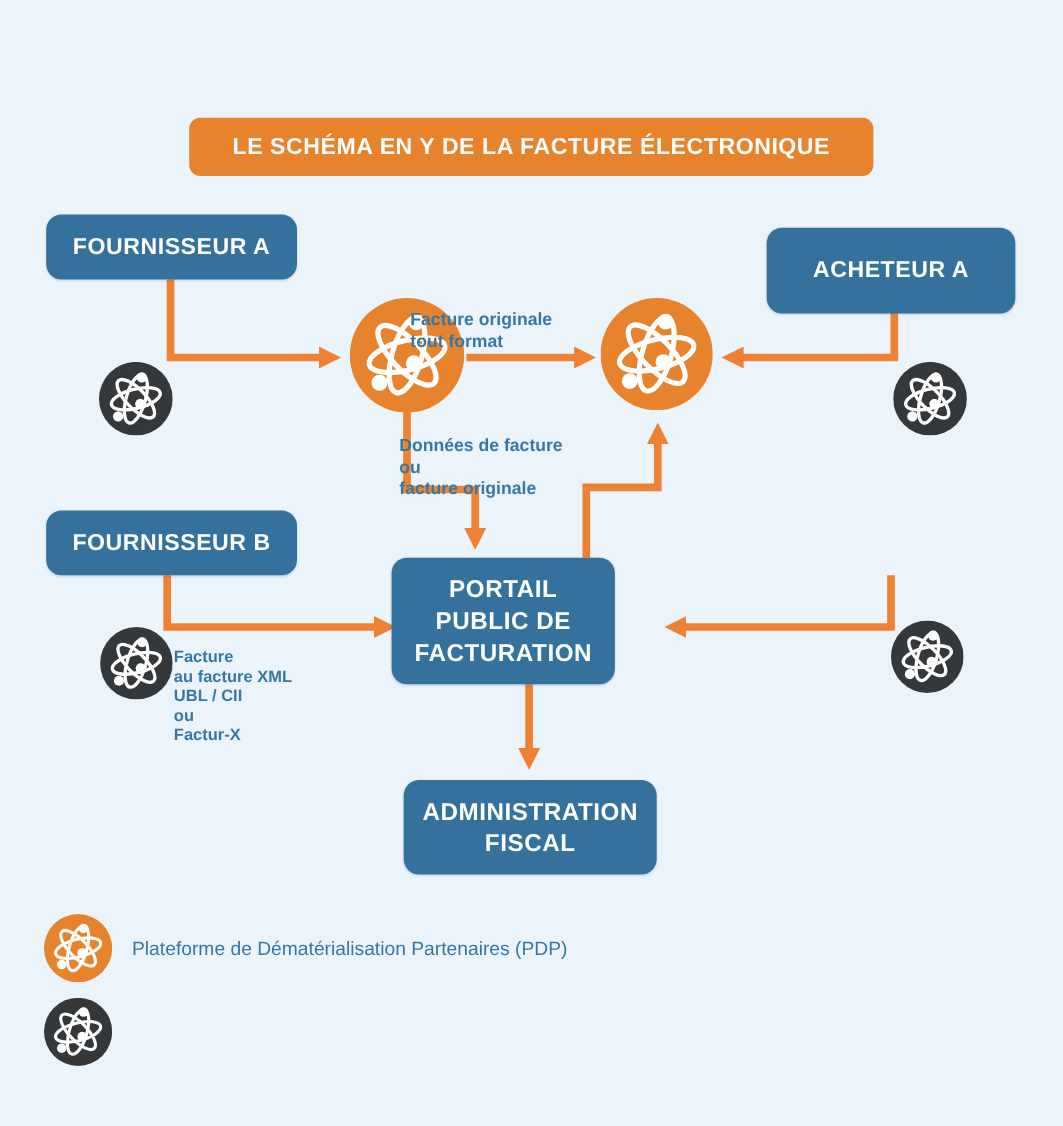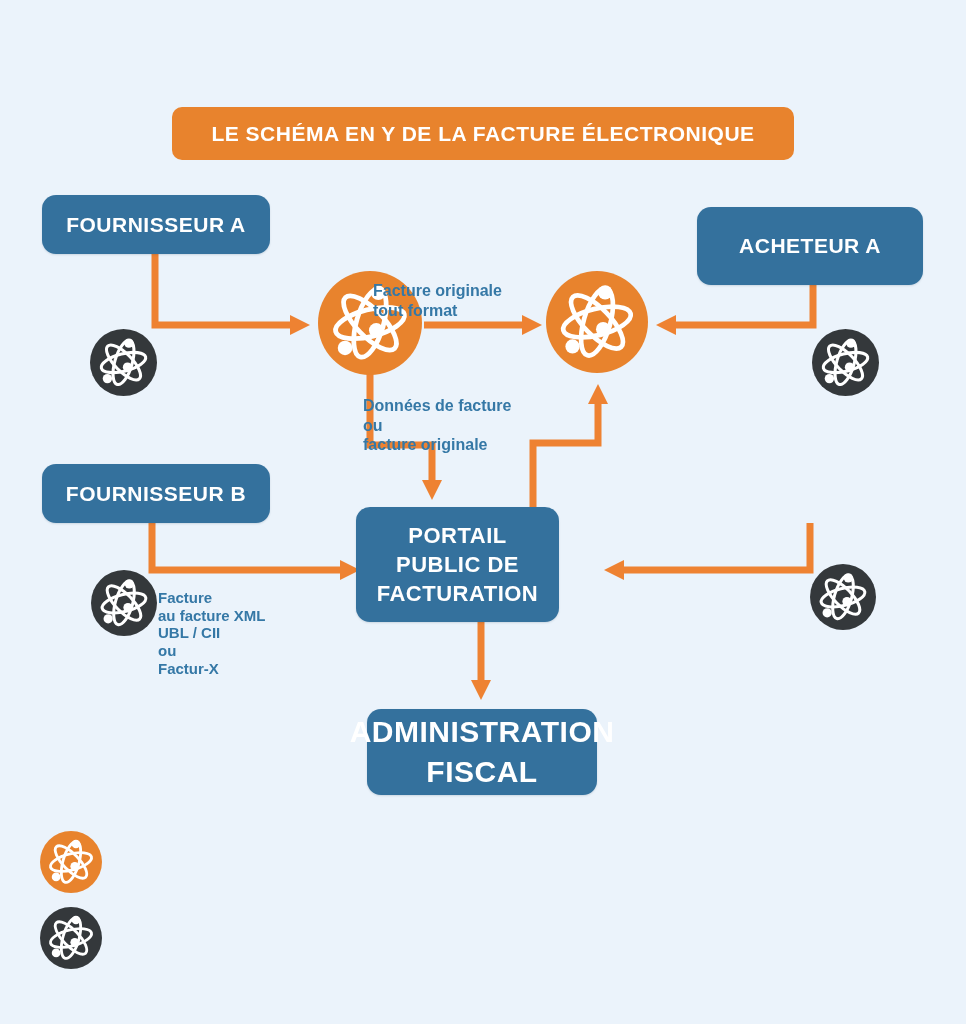--- a/index.html
+++ b/index.html
@@ -21,21 +21,21 @@
     display:flex;align-items:center;justify-content:center;text-align:center;
     color:#fff;font-weight:bold;font-size:21px;letter-spacing:.5px;line-height:1.32;
     box-shadow:0 1px 2px rgba(30,60,90,.15);
   }
   .prelines{white-space:pre-line;}
   .node.fa{left:42px;top:195px;width:228px;height:59px;}
   .node.aa{left:697px;top:207px;width:226px;height:78px;}
   .node.fb{left:42px;top:464px;width:228px;height:59px;}
   .node.ab{left:697px;top:464px;width:226px;height:59px;}
   .node.portal{left:356px;top:507px;width:203px;height:115px;font-size:22px;}
-  .node.admin{left:367px;top:709px;width:230px;height:86px;font-size:30px;}
+  .node.admin{left:367px;top:709px;width:230px;height:86px;font-size:22px;}
 
   .flow-label{
     position:absolute;text-align:left;color:var(--label-blue);
     font-weight:bold;font-size:16px;line-height:1.22;
   }
   .flow-label.l1{left:373px;top:281px;width:220px;}
   .flow-label.l2{left:363px;top:386px;width:240px;margin-top:10px;}
   .flow-label.l3{left:158px;top:589px;width:200px;font-size:15px;line-height:1.18;}
 
   .atom{position:absolute;}
@@ -142,19 +142,20 @@
 facture originale</div>
   <div class="flow-label l3 prelines">Facture
 au facture XML
 UBL / CII
 ou
 Factur-X</div>
 
   <svg class="atom orange leg-pdp" viewBox="0 0 100 100">
       <use href="#atom-glyph"></use>
     </svg>
+  <div class="legend-label pdp">Plateforme de Dématérialisation Partenaires (PDP)</div>
 
   <svg class="atom dark leg-od" viewBox="0 0 100 100">
       <use href="#atom-glyph"></use>
     </svg>
 
 
 </div>
 
 </body></html>

